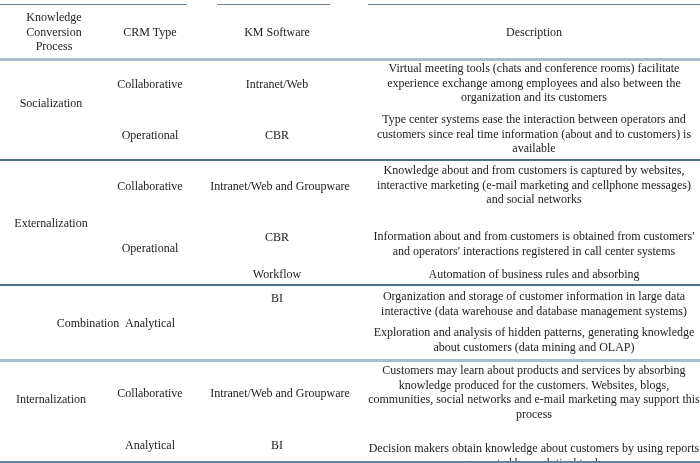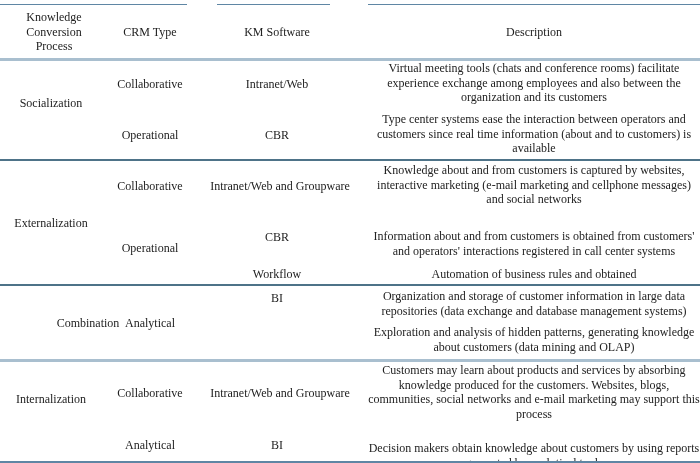--- a/index.html
+++ b/index.html
@@ -43,29 +43,29 @@
 
   <div>
     <div class="cell" style="left:0;top:161px;width:102px;height:124px;">Externalization</div>
     <div class="cell" style="left:105px;top:178px;width:90px;height:16px;">Collaborative</div>
     <div class="cell" style="left:198px;top:178px;width:164px;height:16px;white-space:nowrap;">Intranet/Web and Groupware</div>
     <div class="desc" style="top:163px;">Knowledge about and from customers is captured by websites, interactive marketing (e-mail marketing and cellphone messages) and social networks</div>
     <div class="cell" style="left:105px;top:240px;width:90px;height:16px;">Operational</div>
     <div class="cell" style="left:200px;top:229px;width:154px;height:16px;">CBR</div>
     <div class="desc" style="top:229px;">Information about and from customers is obtained from customers' and operators' interactions registered in call center systems</div>
     <div class="cell" style="left:200px;top:266px;width:154px;height:16px;">Workflow</div>
-    <div class="desc" style="top:267px;">Automation of business rules and obtained</div>
+    <div class="desc" style="top:267px;">Automation of business rules and absorbing</div>
   </div>
   <div class="hline" style="top:284px;height:2px;background:#4e7388;"></div>
 
   <div>
     <div class="cell" style="left:17px;top:286px;width:102px;height:74px;margin-left:20px;">Combination</div>
     <div class="cell" style="left:105px;top:315px;width:90px;height:16px;">Analytical</div>
     <div class="cell" style="left:200px;top:290px;width:154px;height:16px;">BI</div>
-    <div class="desc" style="top:289px;">Organization and storage of customer information in large data repositories (data exchange and database management systems)</div>
+    <div class="desc" style="top:289px;">Organization and storage of customer information in large data interactive (data warehouse and database management systems)</div>
     <div class="desc" style="top:325px;">Exploration and analysis of hidden patterns, generating knowledge about customers (data mining and OLAP)</div>
   </div>
   <div class="hline" style="top:359px;height:3px;background:#a9bfcf;"></div>
 
   <div>
     <div class="cell" style="left:0;top:362px;width:102px;height:74px;">Internalization</div>
     <div class="cell" style="left:105px;top:385px;width:90px;height:16px;">Collaborative</div>
     <div class="cell" style="left:198px;top:385px;width:164px;height:16px;white-space:nowrap;">Intranet/Web and Groupware</div>
     <div class="desc" style="top:363px;">Customers may learn about products and services by absorbing knowledge produced for the customers. Websites, blogs, communities, social networks and e-mail marketing may support this process</div>
     <div class="cell" style="left:105px;top:437px;width:90px;height:16px;">Analytical</div>

